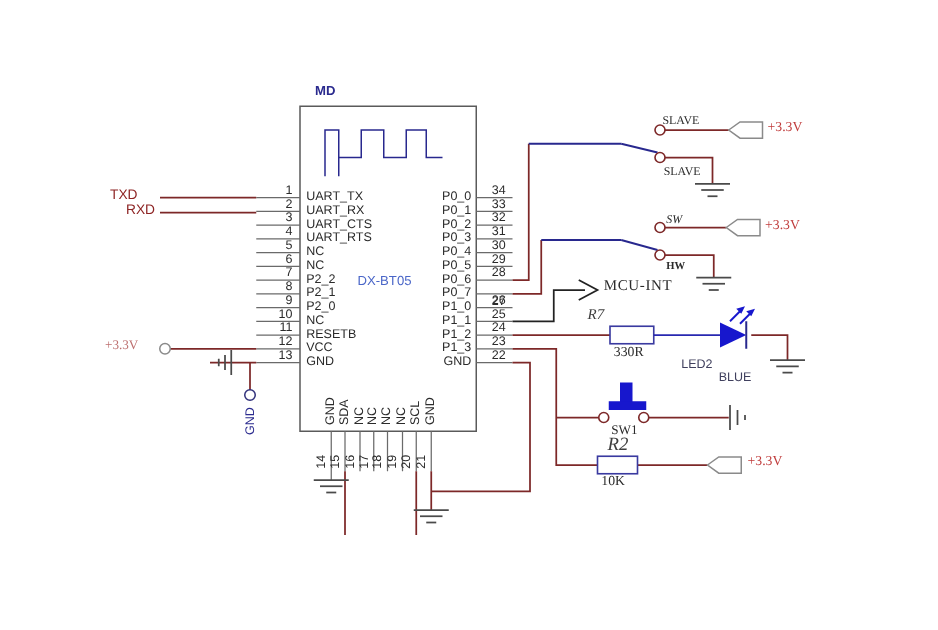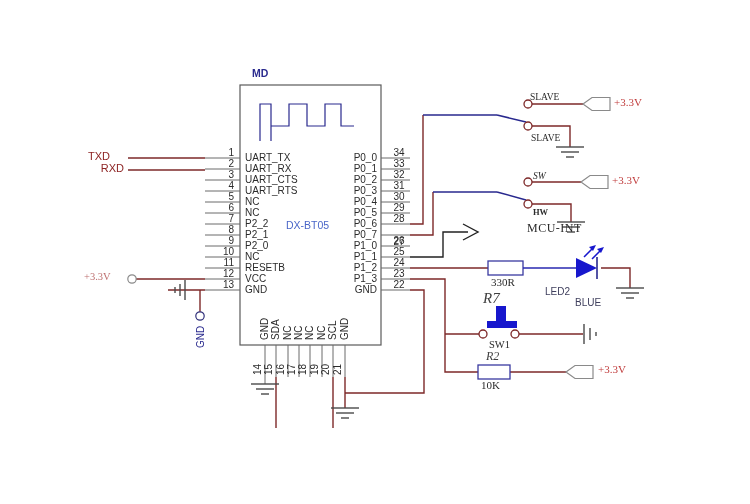--- a/index.html
+++ b/index.html
@@ -258,27 +258,27 @@
   <div class="lbl navytx vtext" style="left:186px;top:327px;width:30px;height:12px;">GND</div>
 
   <div class="lbl ser" style="left:530px;top:92px;font-size:9.5px;">SLAVE</div>
   <div class="lbl ser" style="left:531px;top:133px;font-size:9.5px;">SLAVE</div>
   <div class="redlbl lbl" style="left:614px;top:97px;">+3.3V</div>
 
   <div class="lbl ser it" style="left:533px;top:171px;font-size:9.5px;">SW</div>
   <div class="lbl ser" style="left:533px;top:207px;font-size:8.5px;font-weight:bold;">HW</div>
   <div class="redlbl lbl" style="left:612px;top:175px;">+3.3V</div>
 
-  <div class="lbl ser" style="left:483px;top:223px;font-size:12px;letter-spacing:0.5px;margin-left:44px;">MCU-INT</div>
-
-  <div class="lbl ser it" style="left:483px;top:246px;font-size:15px;color:#3f3f3f;margin-top:47px;">R7</div>
+  <div class="lbl ser" style="left:483px;top:223px;font-size:12px;letter-spacing:0.5px;">MCU-INT</div>
+
+  <div class="lbl ser it" style="left:470px;top:246px;font-size:12px;color:#3f3f3f;">R7</div>
   <div class="lbl ser" style="left:491px;top:277px;font-size:11px;">330R</div>
 
   <div class="lbl" style="left:545px;top:286px;color:#40405e;">LED2</div>
   <div class="lbl" style="left:575px;top:297px;color:#40405e;">BLUE</div>
 
   <div class="lbl ser" style="left:489px;top:339px;font-size:10.5px;">SW1</div>
 
-  <div class="lbl ser it" style="left:486px;top:351px;font-size:12px;color:#3f3f3f;">R2</div>
+  <div class="lbl ser it" style="left:486px;top:351px;font-size:15px;color:#3f3f3f;">R2</div>
   <div class="lbl ser" style="left:481px;top:380px;font-size:11px;">10K</div>
   <div class="redlbl lbl" style="left:598px;top:364px;">+3.3V</div>
 
 </div>
 
 </body></html>

